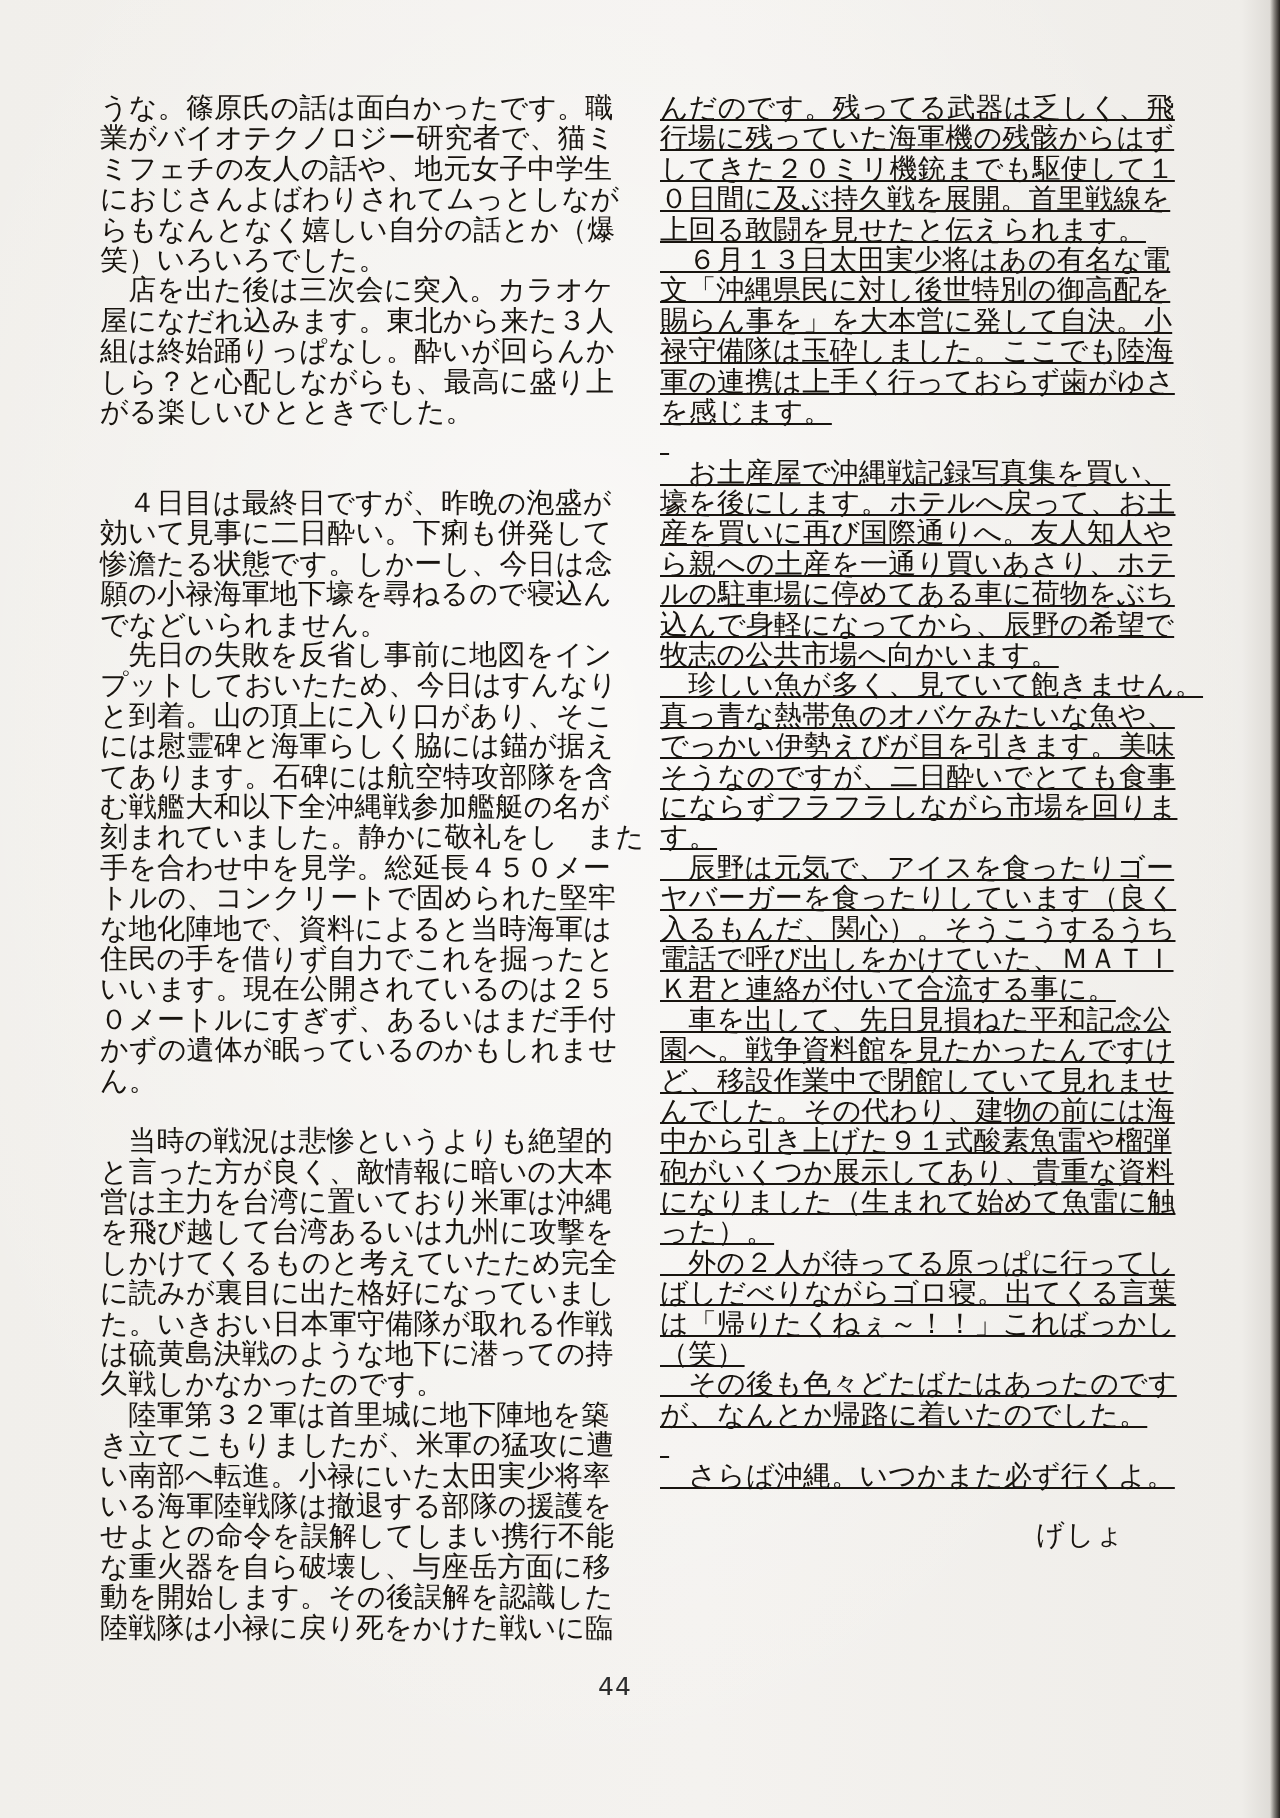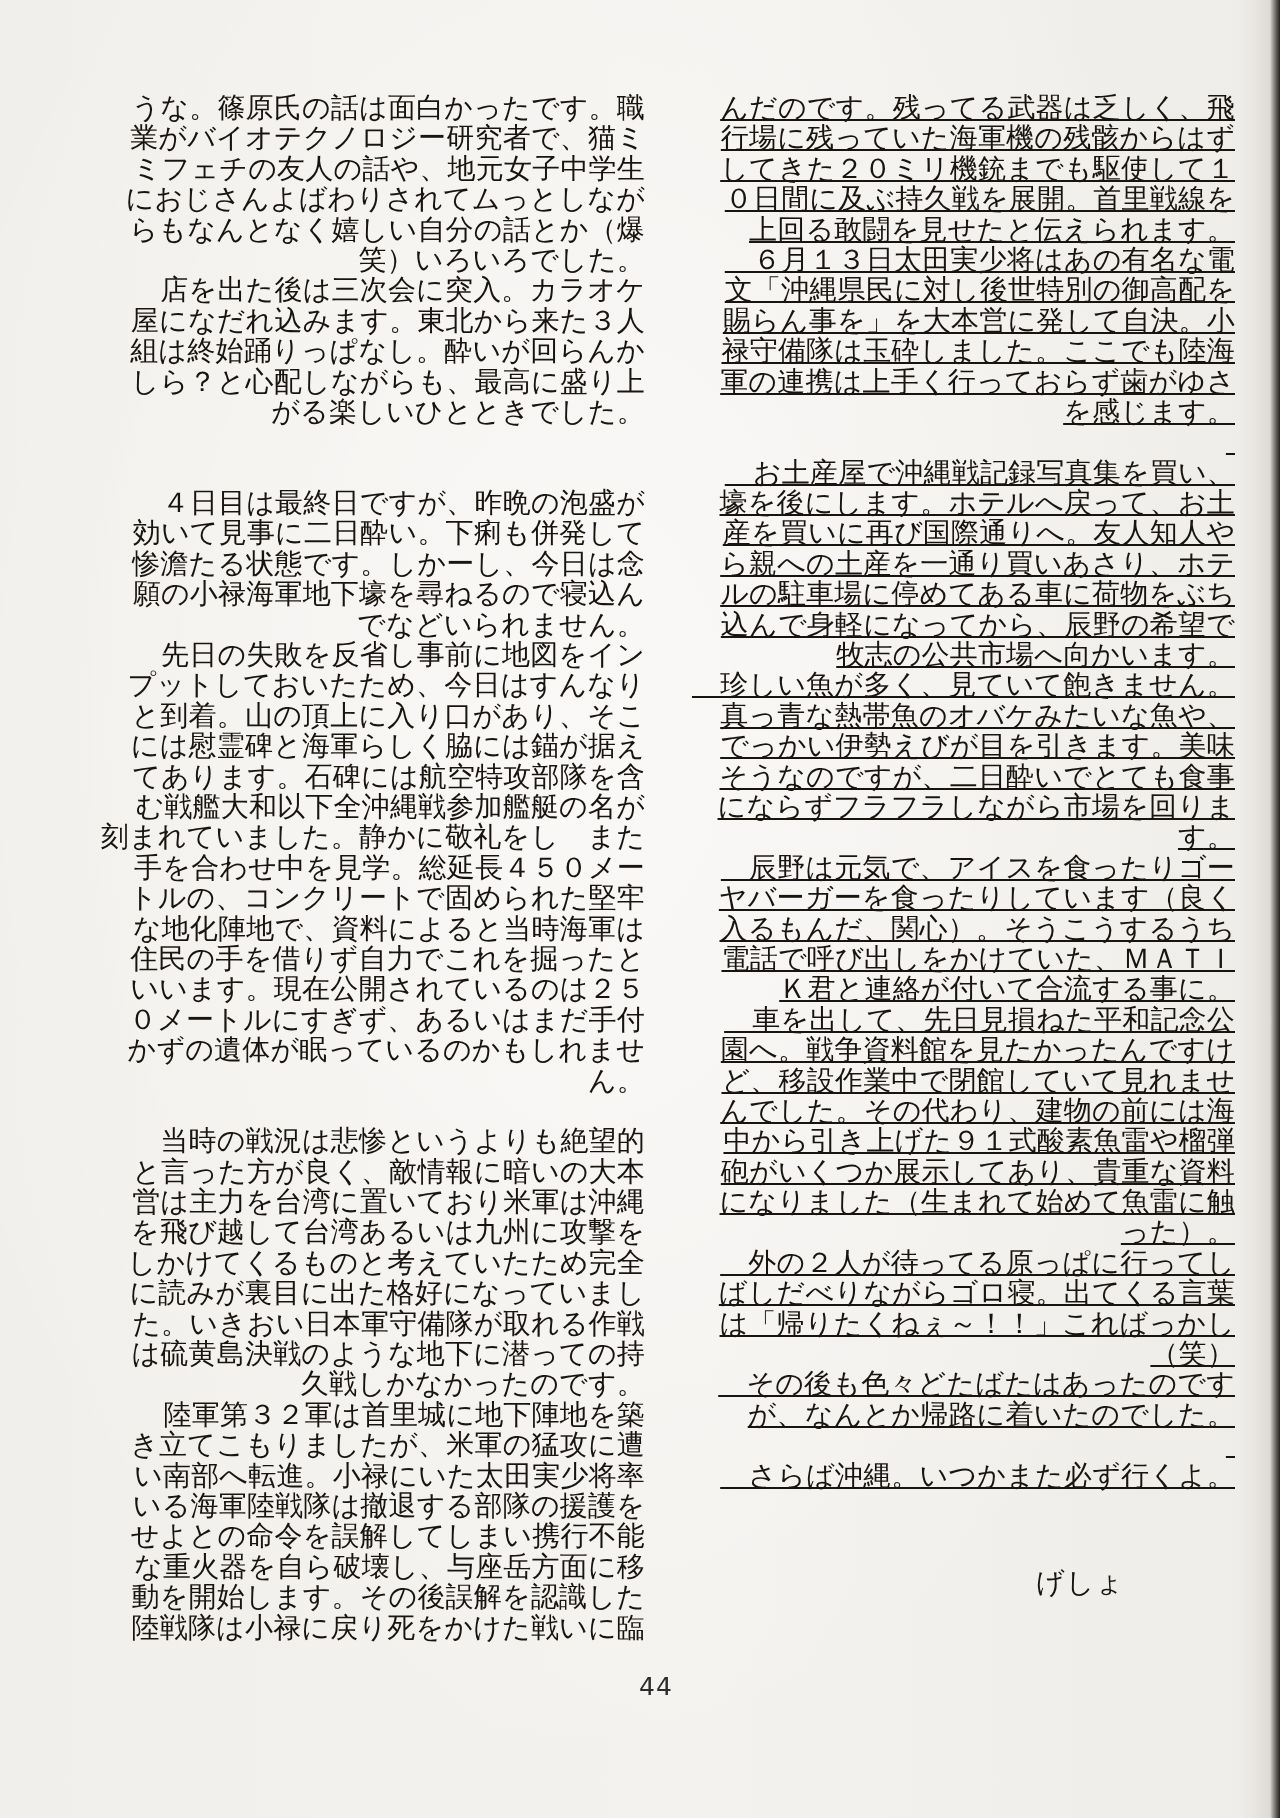--- a/index.html
+++ b/index.html
@@ -20,32 +20,32 @@
     position:absolute;top:0;right:0;width:10px;height:1818px;
     background:linear-gradient(90deg, rgba(40,36,32,0) 0%, rgba(40,36,32,.45) 40%, #221f1c 100%);
   }
   .column{
     position:absolute;
     font-size:28px;
     line-height:30.4px;
     letter-spacing:0.2px;
     color:#18140f;
     white-space:pre;
-    text-align:right;
+    text-align:left;
   }
   #col-left{left:100px;top:93px;width:545px;}
   #col-right{left:660px;top:93px;width:575px;text-decoration:underline;}
   .line{height:30.4px;overflow:visible;}
   #signoff{
     position:absolute;top:1516px;right:155px;
-    font-size:28px;color:#18140f;letter-spacing:1px;margin-top:48px;
+    font-size:28px;color:#18140f;letter-spacing:1px;
   }
   #page-number{
     position:absolute;left:598px;top:1672px;
-    font-size:25px;color:#2c2c2c;letter-spacing:1px;margin-left:41px;
+    font-size:25px;color:#2c2c2c;letter-spacing:1px;
   }
 </style>
 </head>
 <body>
 
 <div id="paper">
   <div class="column" id="col-left"><div class="line">うな。篠原氏の話は面白かったです。職</div><div class="line">業がバイオテクノロジー研究者で、猫ミ</div><div class="line">ミフェチの友人の話や、地元女子中学生</div><div class="line">におじさんよばわりされてムっとしなが</div><div class="line">らもなんとなく嬉しい自分の話とか（爆</div><div class="line">笑）いろいろでした。</div><div class="line">　店を出た後は三次会に突入。カラオケ</div><div class="line">屋になだれ込みます。東北から来た３人</div><div class="line">組は終始踊りっぱなし。酔いが回らんか</div><div class="line">しら？と心配しながらも、最高に盛り上</div><div class="line">がる楽しいひとときでした。</div><div class="line">&nbsp;</div><div class="line">&nbsp;</div><div class="line">　４日目は最終日ですが、昨晩の泡盛が</div><div class="line">効いて見事に二日酔い。下痢も併発して</div><div class="line">惨澹たる状態です。しかーし、今日は念</div><div class="line">願の小禄海軍地下壕を尋ねるので寝込ん</div><div class="line">でなどいられません。</div><div class="line">　先日の失敗を反省し事前に地図をイン</div><div class="line">プットしておいたため、今日はすんなり</div><div class="line">と到着。山の頂上に入り口があり、そこ</div><div class="line">には慰霊碑と海軍らしく脇には錨が据え</div><div class="line">てあります。石碑には航空特攻部隊を含</div><div class="line">む戦艦大和以下全沖縄戦参加艦艇の名が</div><div class="line">刻まれていました。静かに敬礼をし　また</div><div class="line">手を合わせ中を見学。総延長４５０メー</div><div class="line">トルの、コンクリートで固められた堅牢</div><div class="line">な地化陣地で、資料によると当時海軍は</div><div class="line">住民の手を借りず自力でこれを掘ったと</div><div class="line">いいます。現在公開されているのは２５</div><div class="line">０メートルにすぎず、あるいはまだ手付</div><div class="line">かずの遺体が眠っているのかもしれませ</div><div class="line">ん。</div><div class="line">&nbsp;</div><div class="line">　当時の戦況は悲惨というよりも絶望的</div><div class="line">と言った方が良く、敵情報に暗いの大本</div><div class="line">営は主力を台湾に置いており米軍は沖縄</div><div class="line">を飛び越して台湾あるいは九州に攻撃を</div><div class="line">しかけてくるものと考えていたため完全</div><div class="line">に読みが裏目に出た格好になっていまし</div><div class="line">た。いきおい日本軍守備隊が取れる作戦</div><div class="line">は硫黄島決戦のような地下に潜っての持</div><div class="line">久戦しかなかったのです。</div><div class="line">　陸軍第３２軍は首里城に地下陣地を築</div><div class="line">き立てこもりましたが、米軍の猛攻に遭</div><div class="line">い南部へ転進。小禄にいた太田実少将率</div><div class="line">いる海軍陸戦隊は撤退する部隊の援護を</div><div class="line">せよとの命令を誤解してしまい携行不能</div><div class="line">な重火器を自ら破壊し、与座岳方面に移</div><div class="line">動を開始します。その後誤解を認識した</div><div class="line">陸戦隊は小禄に戻り死をかけた戦いに臨</div></div>
 
   <div class="column" id="col-right"><div class="line">んだのです。残ってる武器は乏しく、飛</div><div class="line">行場に残っていた海軍機の残骸からはず</div><div class="line">してきた２０ミリ機銃までも駆使して１</div><div class="line">０日間に及ぶ持久戦を展開。首里戦線を</div><div class="line">上回る敢闘を見せたと伝えられます。</div><div class="line">　６月１３日太田実少将はあの有名な電</div><div class="line">文「沖縄県民に対し後世特別の御高配を</div><div class="line">賜らん事を」を大本営に発して自決。小</div><div class="line">禄守備隊は玉砕しました。ここでも陸海</div><div class="line">軍の連携は上手く行っておらず歯がゆさ</div><div class="line">を感じます。</div><div class="line">&nbsp;</div><div class="line">　お土産屋で沖縄戦記録写真集を買い、</div><div class="line">壕を後にします。ホテルへ戻って、お土</div><div class="line">産を買いに再び国際通りへ。友人知人や</div><div class="line">ら親への土産を一通り買いあさり、ホテ</div><div class="line">ルの駐車場に停めてある車に荷物をぶち</div><div class="line">込んで身軽になってから、辰野の希望で</div><div class="line">牧志の公共市場へ向かいます。</div><div class="line">　珍しい魚が多く、見ていて飽きません。</div><div class="line">真っ青な熱帯魚のオバケみたいな魚や、</div><div class="line">でっかい伊勢えびが目を引きます。美味</div><div class="line">そうなのですが、二日酔いでとても食事</div><div class="line">にならずフラフラしながら市場を回りま</div><div class="line">す。</div><div class="line">　辰野は元気で、アイスを食ったりゴー</div><div class="line">ヤバーガーを食ったりしています（良く</div><div class="line">入るもんだ、関心）。そうこうするうち</div><div class="line">電話で呼び出しをかけていた、ＭＡＴＩ</div><div class="line">Ｋ君と連絡が付いて合流する事に。</div><div class="line">　車を出して、先日見損ねた平和記念公</div><div class="line">園へ。戦争資料館を見たかったんですけ</div><div class="line">ど、移設作業中で閉館していて見れませ</div><div class="line">んでした。その代わり、建物の前には海</div><div class="line">中から引き上げた９１式酸素魚雷や榴弾</div><div class="line">砲がいくつか展示してあり、貴重な資料</div><div class="line">になりました（生まれて始めて魚雷に触</div><div class="line">った）。</div><div class="line">　外の２人が待ってる原っぱに行ってし</div><div class="line">ばしだべりながらゴロ寝。出てくる言葉</div><div class="line">は「帰りたくねぇ～！！」こればっかし</div><div class="line">（笑）</div><div class="line">　その後も色々どたばたはあったのです</div><div class="line">が、なんとか帰路に着いたのでした。</div><div class="line">&nbsp;</div><div class="line">　さらば沖縄。いつかまた必ず行くよ。</div></div>
 

